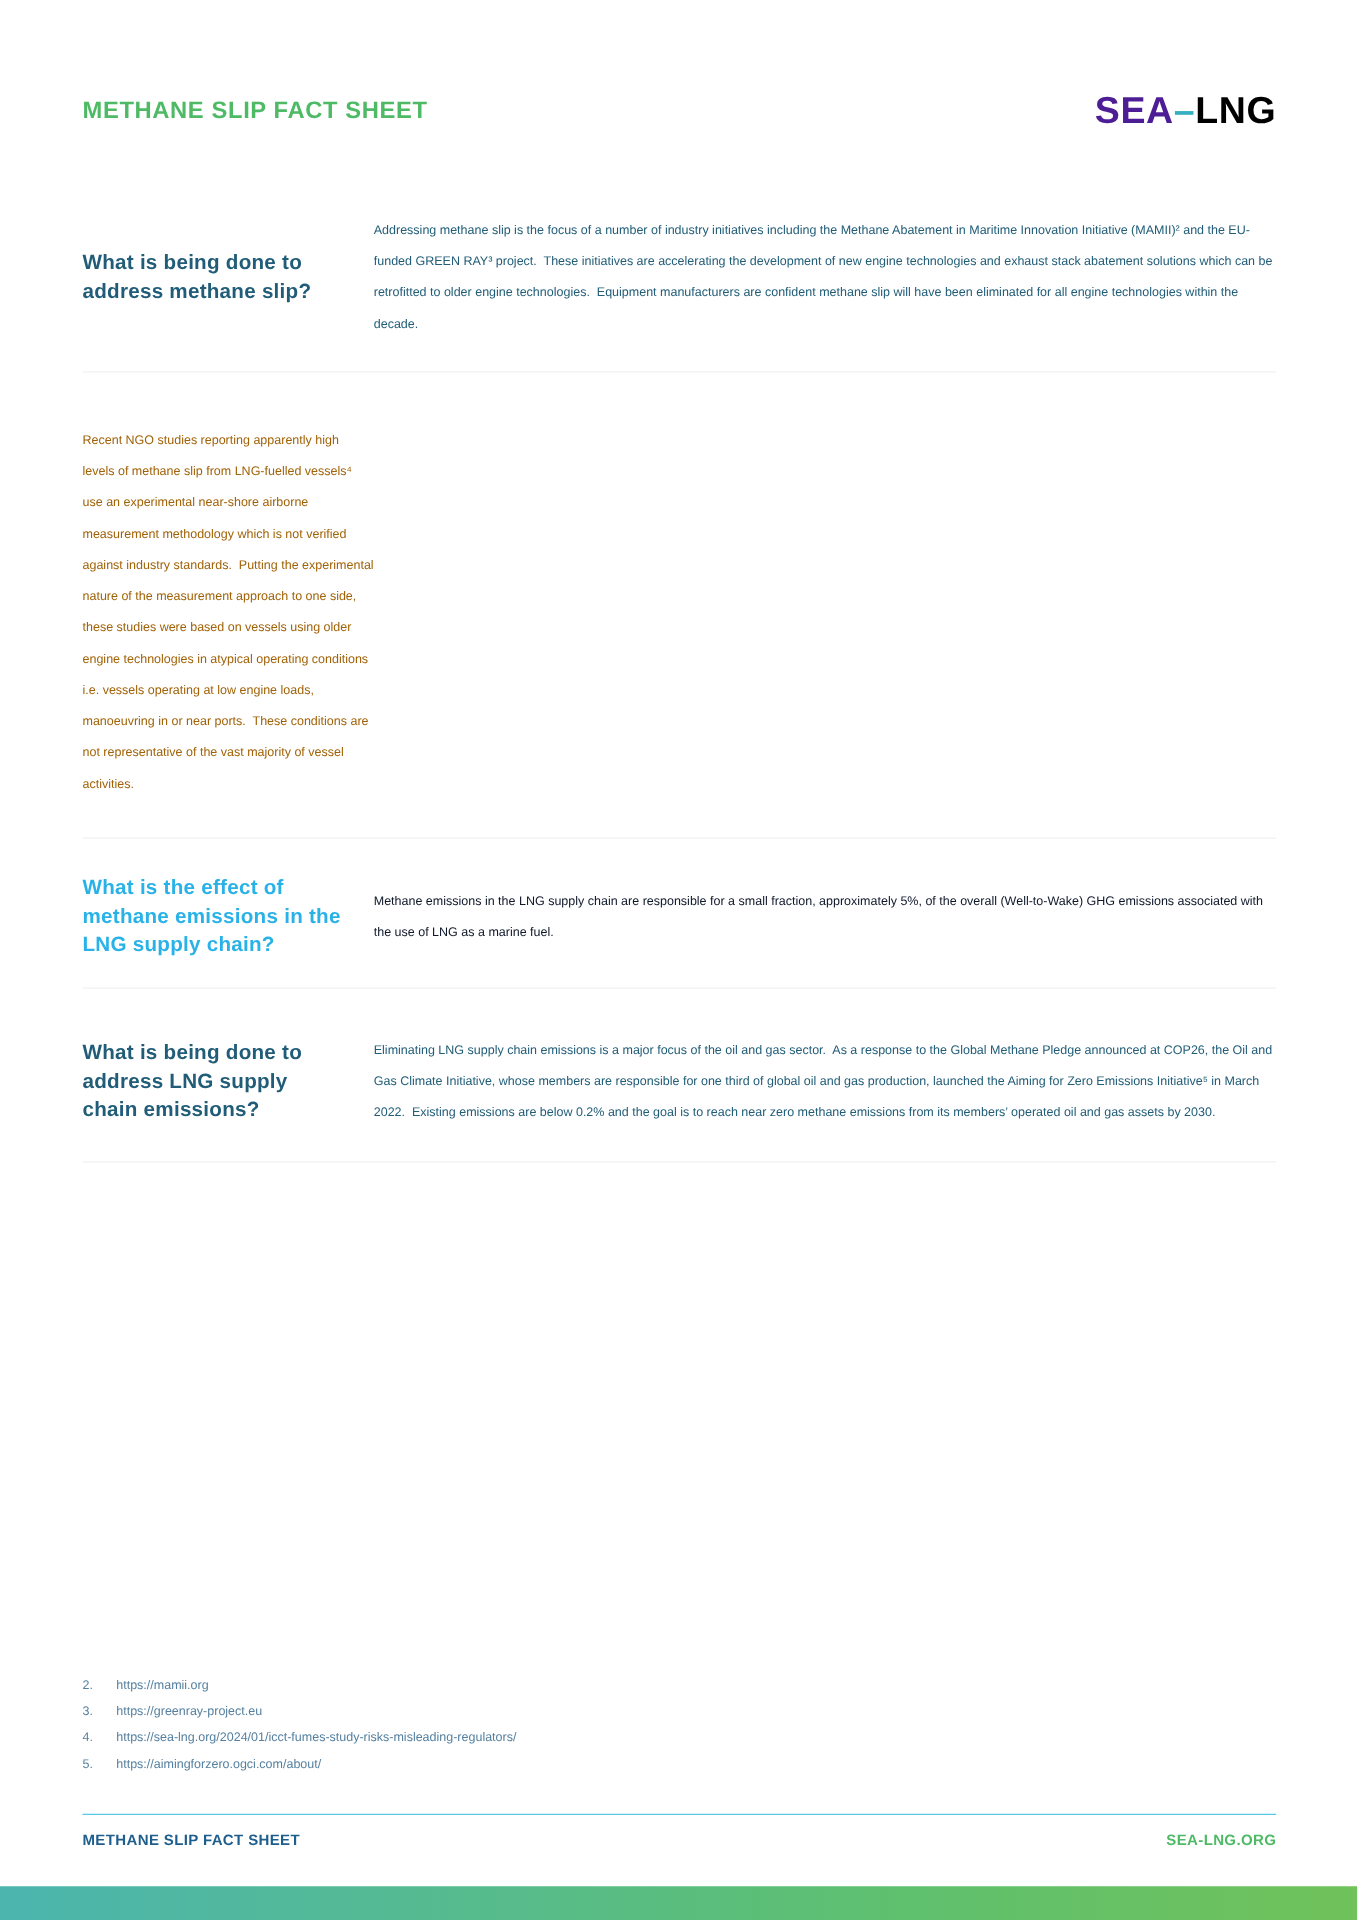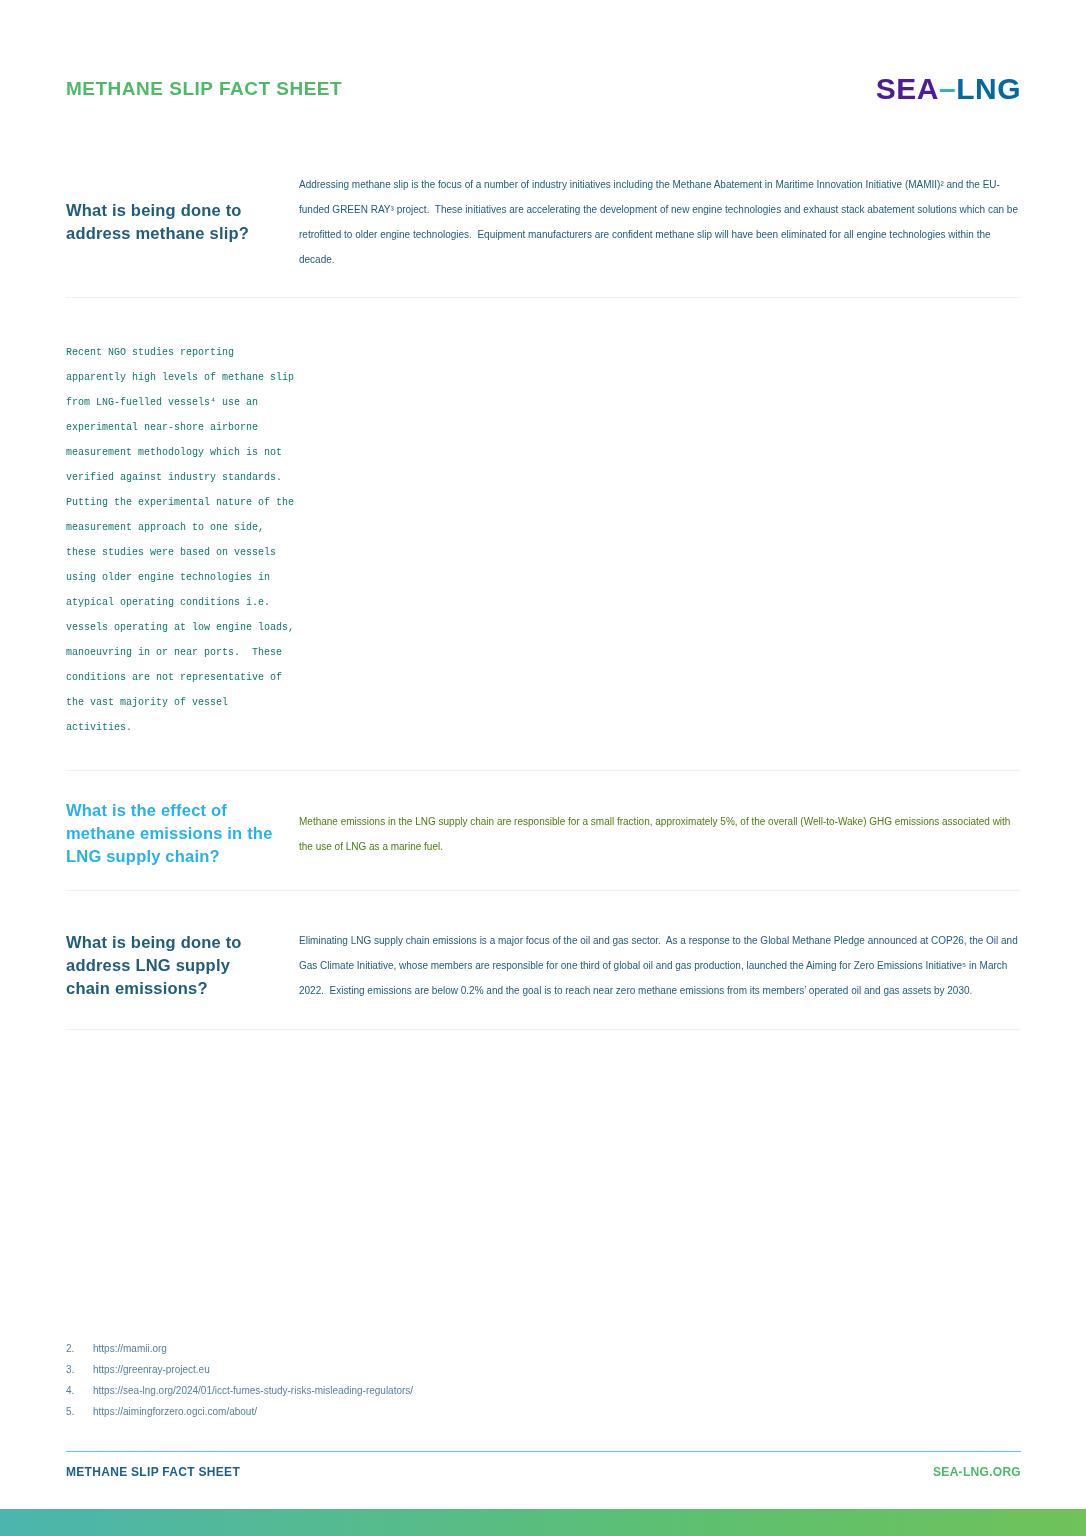--- a/index.html
+++ b/index.html
@@ -27,21 +27,21 @@
     font-weight: bold;
     letter-spacing: 0.5px;
   }
   .brand-logo {
     font-size: 30px;
     font-weight: 800;
     letter-spacing: 0.5px;
   }
   .logo-sea  { color: #4c1d95; }
   .logo-dash { color: #35afc0; }
-  .logo-lng  { color: #0369a1; }
+  .logo-lng  { color: #000000; }
 
   .qa-sections { margin: 0 65px 0 66px; }
 
   .qa-section {
     display: grid;
     grid-template-columns: 233px 1fr;
     align-items: center;
     border-bottom: 1px solid #f1f1f1;
   }
   .question {
@@ -57,23 +57,23 @@
     white-space: pre-wrap;
   }
 
   .sec-1 { padding: 66px 0 25px 0; }
   .sec-2 { padding: 42px 0 30px 0; }
   .sec-3 { padding: 28px 0 22px 0; }
   .sec-4 { padding: 37px 0 26px 0; }
 
   .sec-1 .question, .sec-1 .answer { color: #215d78; }
   .sec-2 .question { color: #4eba66; }
-  .sec-2 .answer   { color: #0f766e; font-family: Liberation Mono, monospace; }
+  .sec-2 .answer   { color: #a16207; }
   .sec-3 .question { color: #29b2e8; }
-  .sec-3 .answer   { color: #4d7c0f; }
+  .sec-3 .answer   { color: #0f172a; }
   .sec-4 .question, .sec-4 .answer { color: #215d78; }
 
   .footnotes {
     position: absolute;
     left: 66px;
     top: 1338px;
     font-size: 10px;
     color: #55809f;
   }
   .footnote-item {

